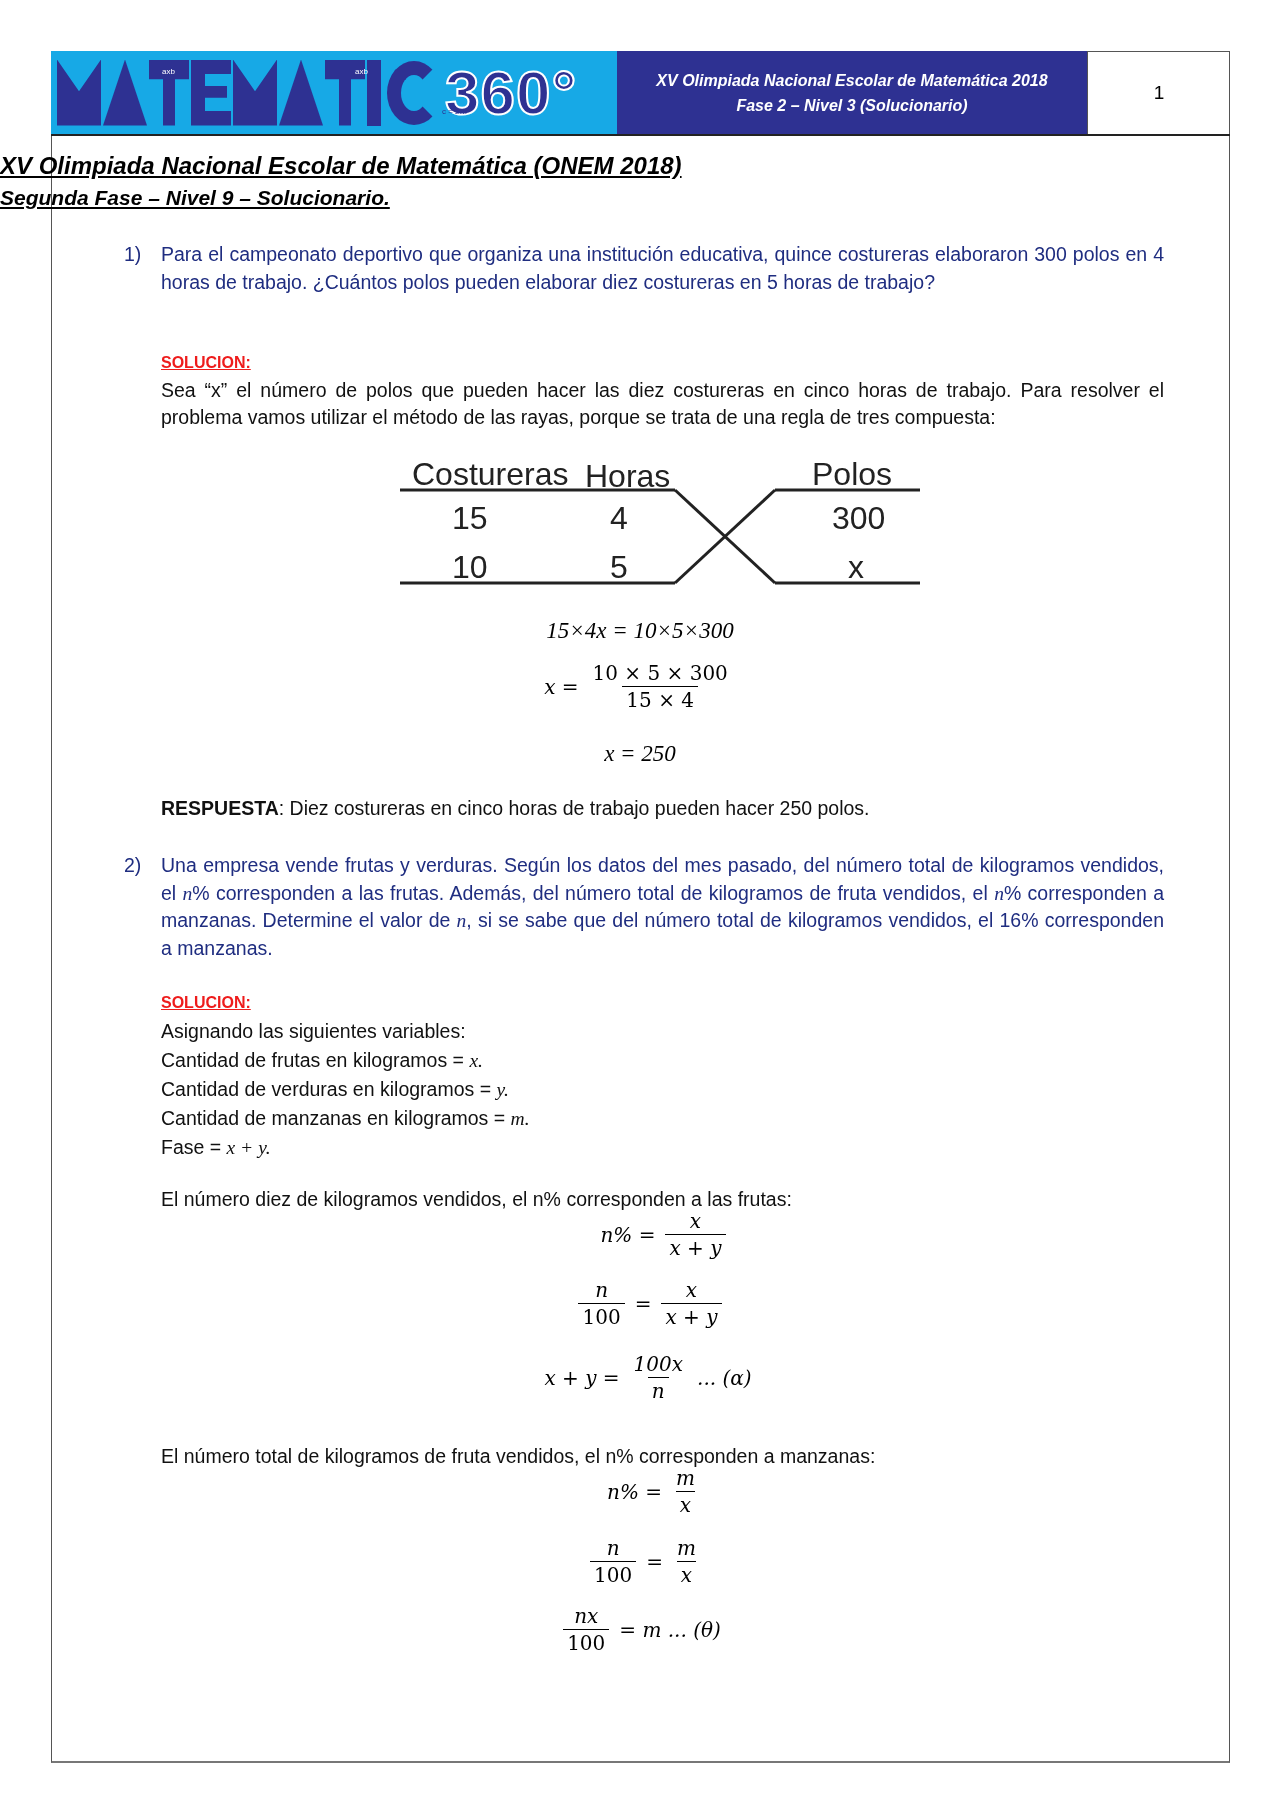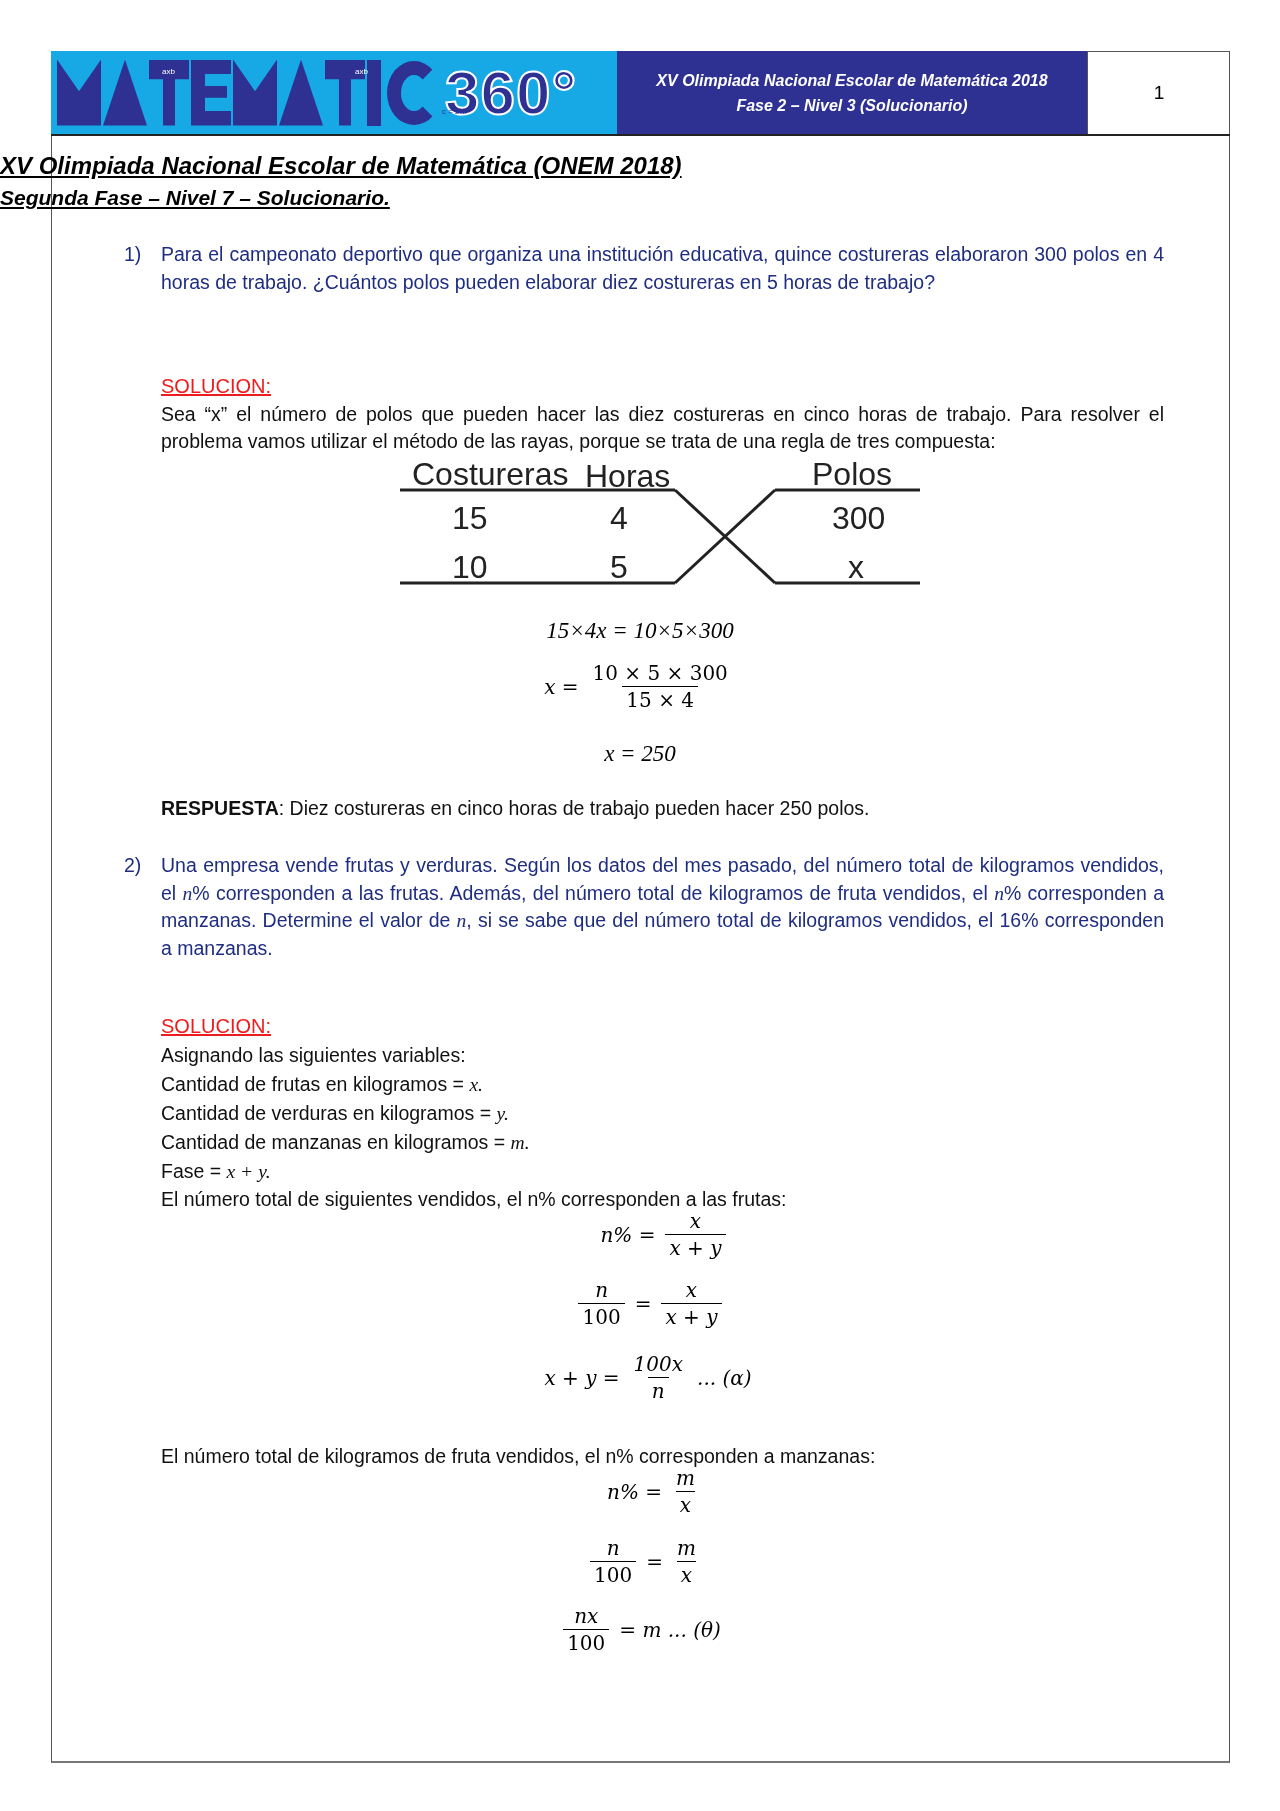--- a/index.html
+++ b/index.html
@@ -59,21 +59,21 @@
   .doc-title.t2 { top: 186px; font-size: 21px; }
 
   .problem {
     position: absolute; left: 124px; width: 1040px; color: #1f2d80;
     font-size: 19.5px; line-height: 27.5px; text-align: justify;
   }
   .problem .num { position: absolute; left: 0; top: 0; }
   .problem .ptext { margin-left: 37px; display: block; }
 
   .block { position: absolute; left: 161px; width: 1003px; font-size: 19.5px; line-height: 27.5px; color: #111; text-align: justify; }
-  .sol-label { color: #ee1c1c; font-weight: normal; text-decoration: underline; font-size: 20px; margin-top: 24px; }
+  .sol-label { color: #ee1c1c; font-weight: bold; text-decoration: underline; font-size: 16px; }
 
   .math { font-family: "Liberation Serif", serif; font-style: italic; }
 
   
   .rayas { position: absolute; left: 400px; top: 454px; width: 520px; height: 135px; }
   .rayas .cell { position: absolute; font-size: 32px; color: #222; font-family: "Liberation Sans", sans-serif; }
 
   .eq { position: absolute; left: 0; width: 1280px; text-align: center; font-size: 22px; }
   .frac { display: inline-flex; flex-direction: column; align-items: center; vertical-align: middle; margin: 0 4px; }
   .frac .top { padding: 0 4px 2px; line-height: 1.1; }
@@ -105,21 +105,21 @@
     </div>
     <div class="title-box">
       <span>XV Olimpiada Nacional Escolar de Matemática 2018</span>
       <span>Fase 2 – Nivel 3 (Solucionario)</span>
     </div>
   </div>
   <div class="page-num-box">1</div>
 </div>
 
 <div class="doc-title t1">XV Olimpiada Nacional Escolar de Matemática (ONEM 2018)</div>
-<div class="doc-title t2">Segunda Fase – Nivel 7 – Solucionario.</div>
+<div class="doc-title t2">Segunda Fase – Nivel 9 – Solucionario.</div>
 
 <div class="problem" style="top:241px;">
   <span class="num">1)</span>
   <span class="ptext">Para el campeonato deportivo que organiza una institución educativa, quince costureras elaboraron 300 polos en 4 horas de trabajo. ¿Cuántos polos pueden elaborar diez costureras en 5 horas de trabajo?</span>
 </div>
 
 <div class="block" style="top:349px;">
   <div class="sol-label">SOLUCION:</div>
   <div>Sea “x” el número de polos que pueden hacer las diez costureras en cinco horas de trabajo. Para resolver el problema vamos utilizar el método de las rayas, porque se trata de una regla de tres compuesta:</div>
 </div>
@@ -169,21 +169,21 @@
 
 <div class="block" style="top:988px; line-height:29px;">
   <div class="sol-label">SOLUCION:</div>
   <div>Asignando las siguientes variables:</div>
   <div><span>Cantidad de frutas en kilogramos = </span><span class="math">x.</span></div>
   <div><span>Cantidad de verduras en kilogramos = </span><span class="math">y.</span></div>
   <div><span>Cantidad de manzanas en kilogramos = </span><span class="math">m.</span></div>
   <div><span>Fase = </span><span class="math">x + y.</span></div>
 </div>
 
-<div class="block" style="top:1186px;">El número total de siguientes vendidos, el n% corresponden a las frutas:</div>
+<div class="block" style="top:1186px;">El número diez de kilogramos vendidos, el n% corresponden a las frutas:</div>
 
 <div class="eq" style="top:1210px;">
   <span class="eqrow" style="margin-left:50px;">
     <span class="it">n% =</span>
     <span class="frac">
       <span class="top it">x</span>
       <span class="bot it">x + y</span>
     </span>
   </span>
 </div>

